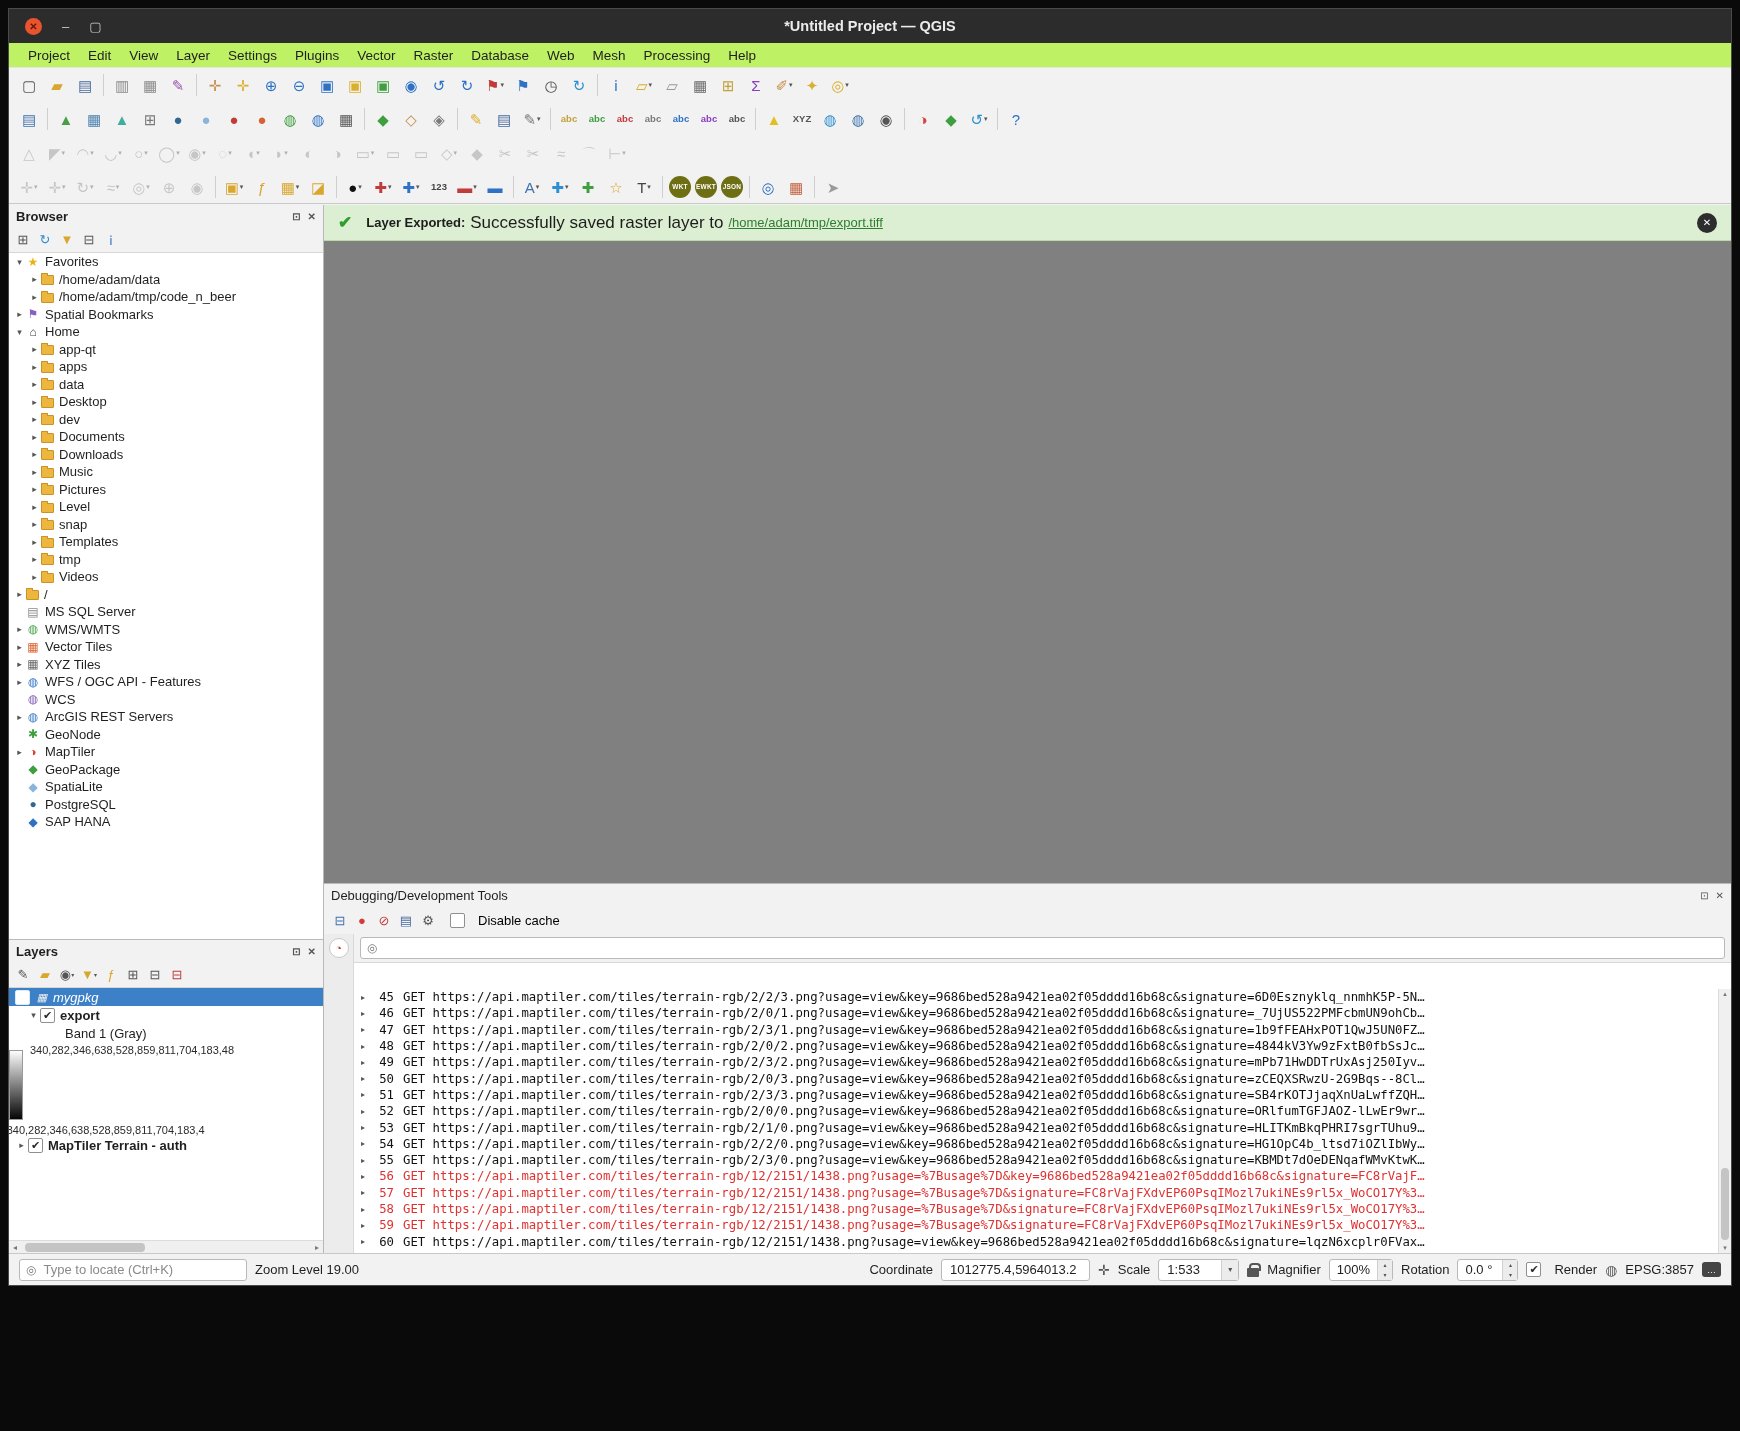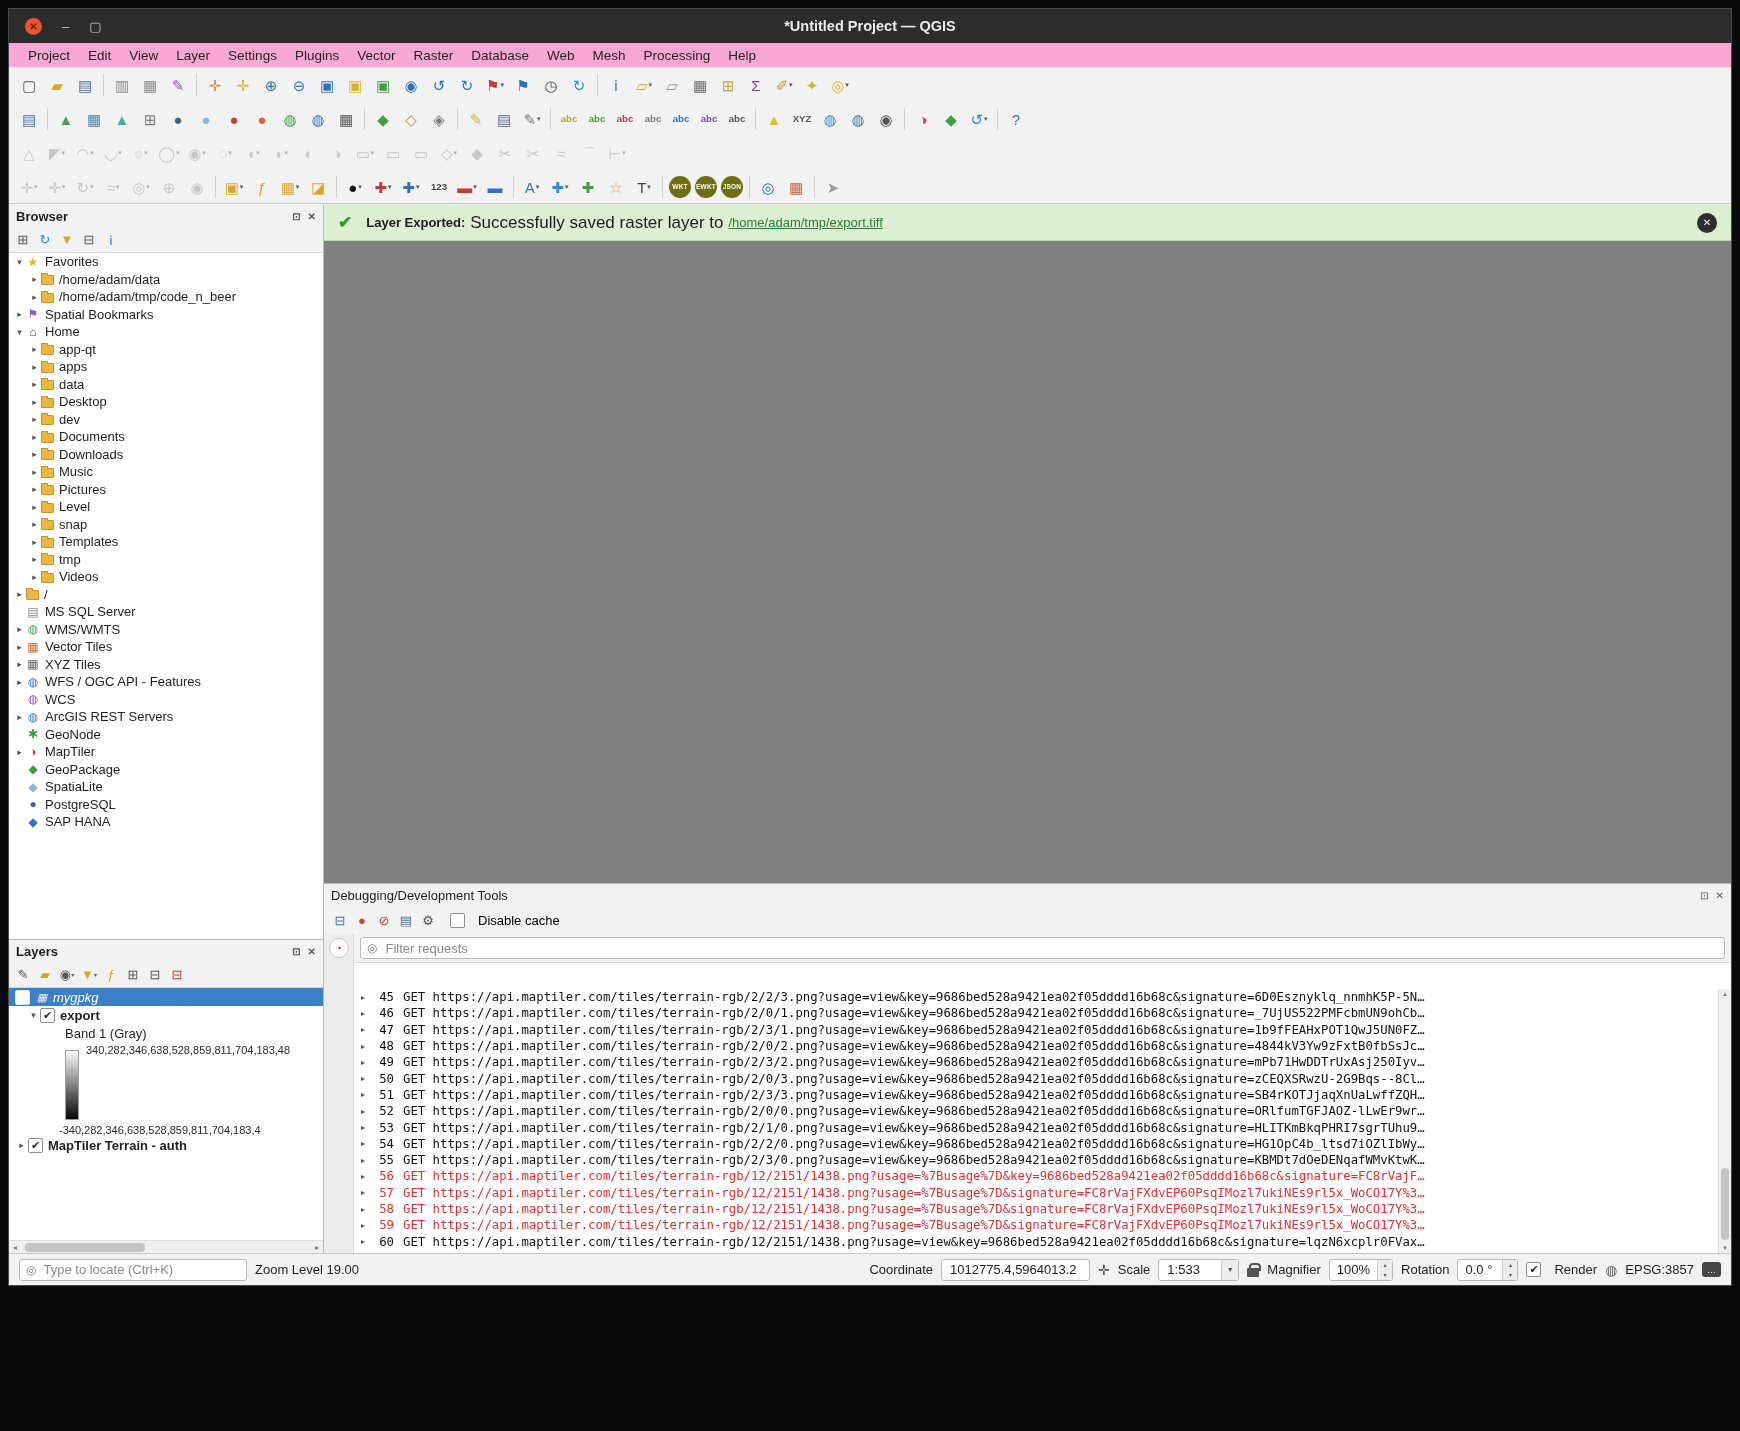--- a/index.html
+++ b/index.html
@@ -10,21 +10,21 @@
 
   
   .titlebar { height:34px; background:#2c2c2c; position:relative; display:flex; align-items:center; }
   .win-btns { display:flex; gap:20px; margin-left:16px; align-items:center; z-index:2; }
   .btn-close { width:17px; height:17px; border-radius:50%; background:#e9542f; display:flex; align-items:center;
                justify-content:center; font-size:10px; color:#5d1a06; font-weight:bold; }
   .btn-min, .btn-max { color:#c9c9c9; font-size:13px; line-height:13px; }
   .title-text { position:absolute; left:0; right:0; text-align:center; color:#ececec; font-size:14.5px; font-weight:bold; }
 
   
-  .menubar { height:25px; background:#f9a8d4; display:flex; align-items:center; padding-left:10px; border-bottom:1px solid #e4e4e4; }
+  .menubar { height:25px; background:#bef264; display:flex; align-items:center; padding-left:10px; border-bottom:1px solid #e4e4e4; }
   .menu-item { padding:0 9px; font-size:13.5px; color:#1f1f1f; height:100%; display:flex; align-items:center; }
 
   
   .toolbars { background:#f2f2f2; border-bottom:1px solid #c9c9c9; height:136px; }
   .trow-icons { height:34px; display:flex; align-items:center; padding-left:6px; }
   .tbi { width:26px; height:26px; margin:0 1px; border-radius:3px; display:flex; align-items:center;
          justify-content:center; flex:none; font-size:15px; }
   .tbi .g { line-height:1; }
   .tbi .g.txt { font-size:9.5px; font-weight:bold; }
   .tbi .dd { font-size:7px; color:#555; margin-left:1px; }
@@ -59,21 +59,21 @@
   .layers-panel { position:absolute; top:734px; left:0; right:0; bottom:0; border-top:1px solid #b9b9b9; }
   .layers-area { position:absolute; top:47px; left:0; right:0; bottom:0; background:#fff; border-top:1px solid #d6d6d6; overflow:hidden; }
   .lrow { display:flex; align-items:center; font-size:13px; color:#1f1f1f; height:18px; white-space:nowrap; }
   .lrow .arr { width:13px; }
   .lrow.sel { background:#3c80c8; color:#fff; font-style:italic; }
   .cb { width:15px; height:15px; border:1px solid #8f8f8f; background:#fff; border-radius:2px; flex:none;
         display:flex; align-items:center; justify-content:center; font-size:11px; color:#2b2b2b; margin-right:5px; }
   .cb.on::before { content:"✔"; }
   .lyr-ic { width:14px; font-size:11px; text-align:center; flex:none; margin-right:4px; }
   .bold { font-weight:bold; font-style:normal; }
-  .ramp-wrap { position:relative; height:92px; margin-left:56px; margin-top:2px; font-size:11px; color:#2b2b2b; }
+  .ramp-wrap { position:relative; height:92px; margin-top:2px; font-size:11px; color:#2b2b2b; }
   .ramp { position:absolute; left:0; top:6px; bottom:16px; width:14px; background:linear-gradient(#fdfdfd,#050505); border:1px solid #9a9a9a; }
   .ramp-top { position:absolute; left:21px; top:0; white-space:nowrap; }
   .ramp-bottom { position:absolute; left:-6px; bottom:0; white-space:nowrap; }
   .hscroll { position:absolute; bottom:0; left:0; right:0; height:13px; background:#f0f0f0; border-top:1px solid #dcdcdc;
              display:flex; align-items:center; font-size:8px; color:#777; }
   .hthumb { width:120px; height:9px; background:#c4c4c4; border-radius:4px; margin-left:4px; }
   .hs-arrow { width:12px; text-align:center; }
   .hs-sp { flex:1; }
 
   
@@ -882,21 +882,20 @@
           <span class="dc-label">Disable cache</span>
         </div>
         <div class="debug-body">
           <div class="debug-tabs">
             <div class="tab-ic">◔</div>
           </div>
           <div class="debug-content">
             <div class="filter-row">
               <div class="filter-input">
                 <span class="mag">◎</span>
-                <input placeholder="Filter requests" style="">
               </div>
             </div>
             <div class="req-panel">
               <div class="req-list">
                   <div class="req">
                     <span class="rarr">▸</span>
                     <span class="rnum">45</span>
                     <span class="rtext">GET https://api.maptiler.com/tiles/terrain-rgb/2/2/3.png?usage=view&amp;key=9686bed528a9421ea02f05dddd16b68c&amp;signature=6D0Esznyklq_nnmhK5P-5N…</span>
                   </div>
                   <div class="req">

